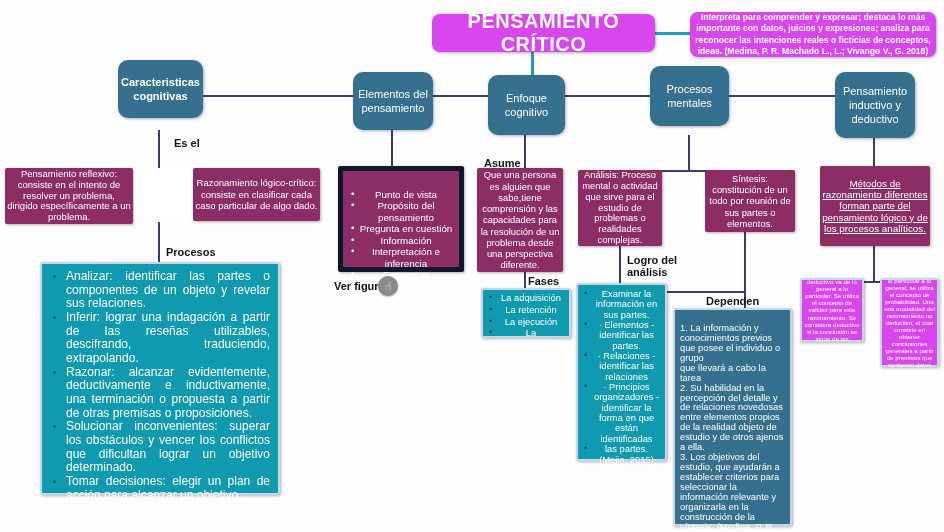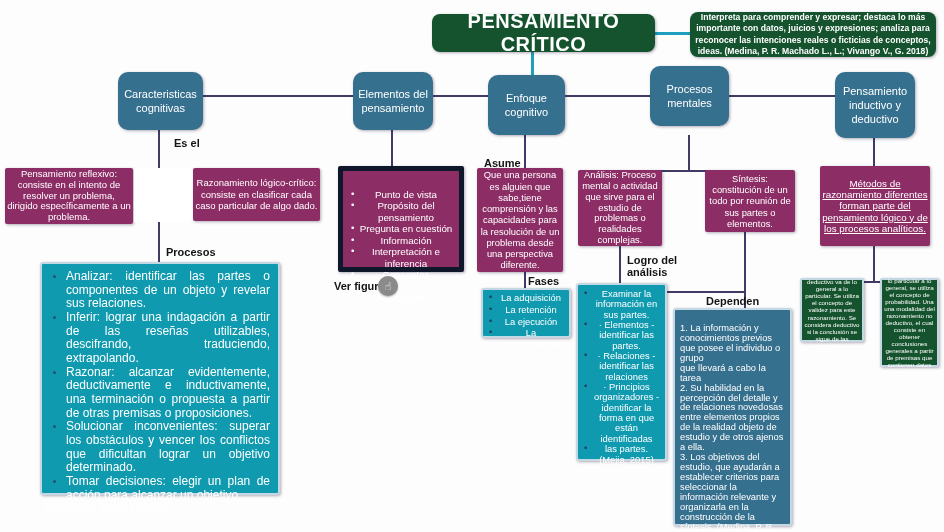--- a/index.html
+++ b/index.html
@@ -3,21 +3,21 @@
 <meta charset="utf-8">
 <style>
   html,body{margin:0;padding:0;background:#ffffff;}
   #canvas{
     position:relative;width:944px;height:532px;overflow:hidden;background:#fdfdfd;
     font-family:"Liberation Sans","DejaVu Sans",sans-serif;
   }
   .box{position:absolute;box-sizing:border-box;color:#fff;border-radius:8px;
        box-shadow:1px 1px 3px rgba(40,20,50,.35);}
   .steel{background:#36708F;}
-  .teal{background:#14532d;}
+  .teal{background:#d946ef;}
   .teal-dark{background:#0F9AB0;}
   .magenta{background:#8D2D66;}
   .flexc{display:flex;align-items:center;justify-content:center;text-align:center;}
   .node2{font-size:11px;line-height:1.3;padding:4px;}
   .line{position:absolute;background:#3F3B66;}
   .tealline{background:#1E9FBD;}
   .lbl{position:absolute;font-weight:bold;color:#141414;font-size:11px;line-height:1.05;}
   ul{margin:0;padding:0;list-style:none;}
   
   .c-list li{position:relative;padding:0 4px 0 14px;text-align:center;}
@@ -62,21 +62,21 @@
   <div class="line" style="left:858px;top:281px;width:24px;height:2px;"></div>
 
   <div class="box teal flexc" style="left:432px;top:14px;width:223px;height:38px;font-size:20px;font-weight:bold;letter-spacing:.5px;">
     <span>PENSAMIENTO CRÍTICO</span>
   </div>
 
   <div class="box teal flexc" style="left:690px;top:12px;width:246px;height:45px;font-size:8.6px;font-weight:bold;line-height:1.3;padding:2px 5px;">
     <span>Interpreta para comprender y expresar; destaca lo más importante con datos, juicios y expresiones; analiza para reconocer las intenciones reales o ficticias de conceptos, ideas. (Medina, P. R. Machado L., L.; Vivango V., G. 2018)</span>
   </div>
 
-  <div class="box steel flexc node2" style="left:118px;top:72px;width:85px;height:58px;border-radius:10px;">
+  <div class="box steel flexc node2" style="left:118px;top:60px;width:85px;height:58px;border-radius:10px;font-weight:bold;">
     <span>Caracteristicas cognitivas</span>
   </div>
   <div class="box steel flexc node2" style="left:488px;top:75px;width:77px;height:60px;border-radius:10px;">
     <span>Enfoque cognitivo</span>
   </div>
   <div class="box steel flexc node2" style="left:353px;top:72px;width:80px;height:58px;border-radius:10px;">
     <span>Elementos del pensamiento</span>
   </div>
   <div class="box steel flexc node2" style="left:650px;top:66px;width:79px;height:60px;border-radius:10px;">
     <span>Procesos mentales</span>

